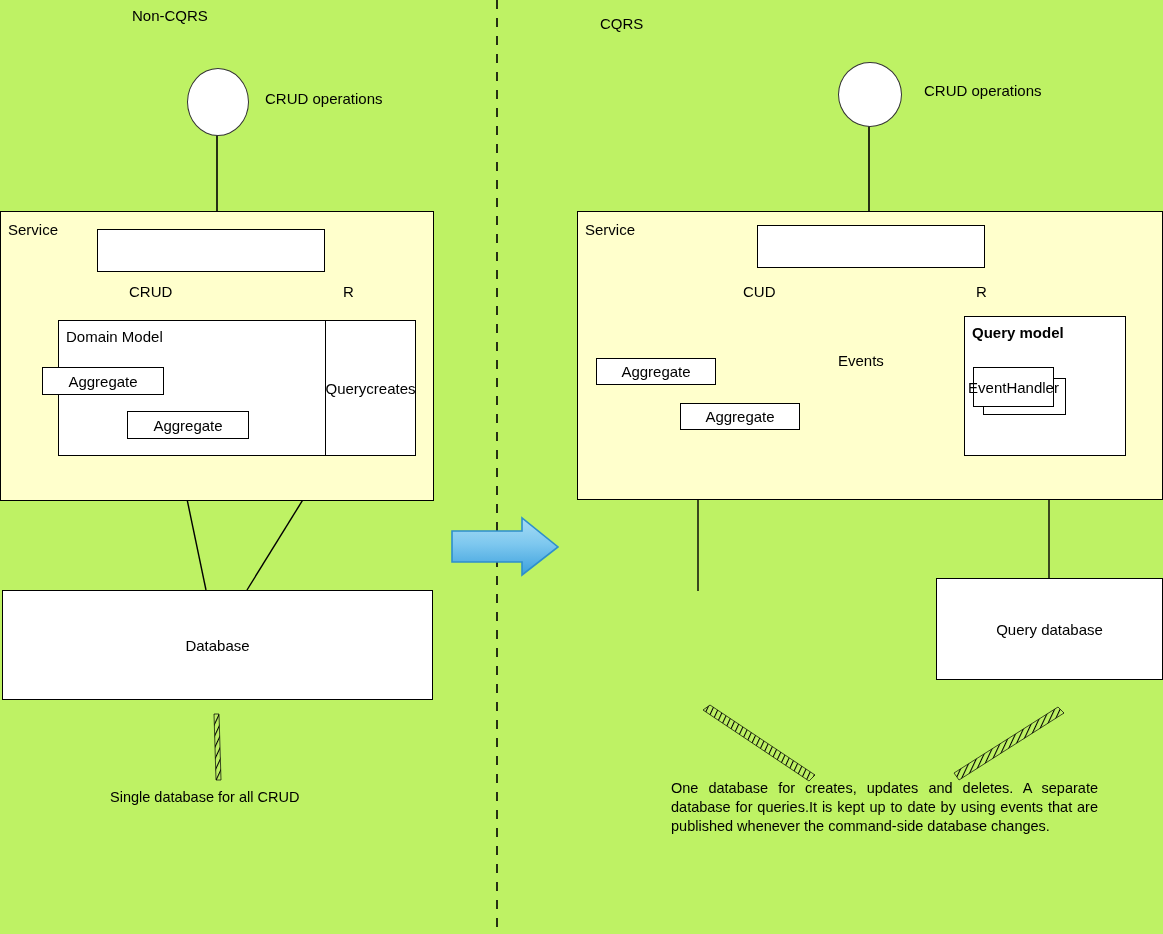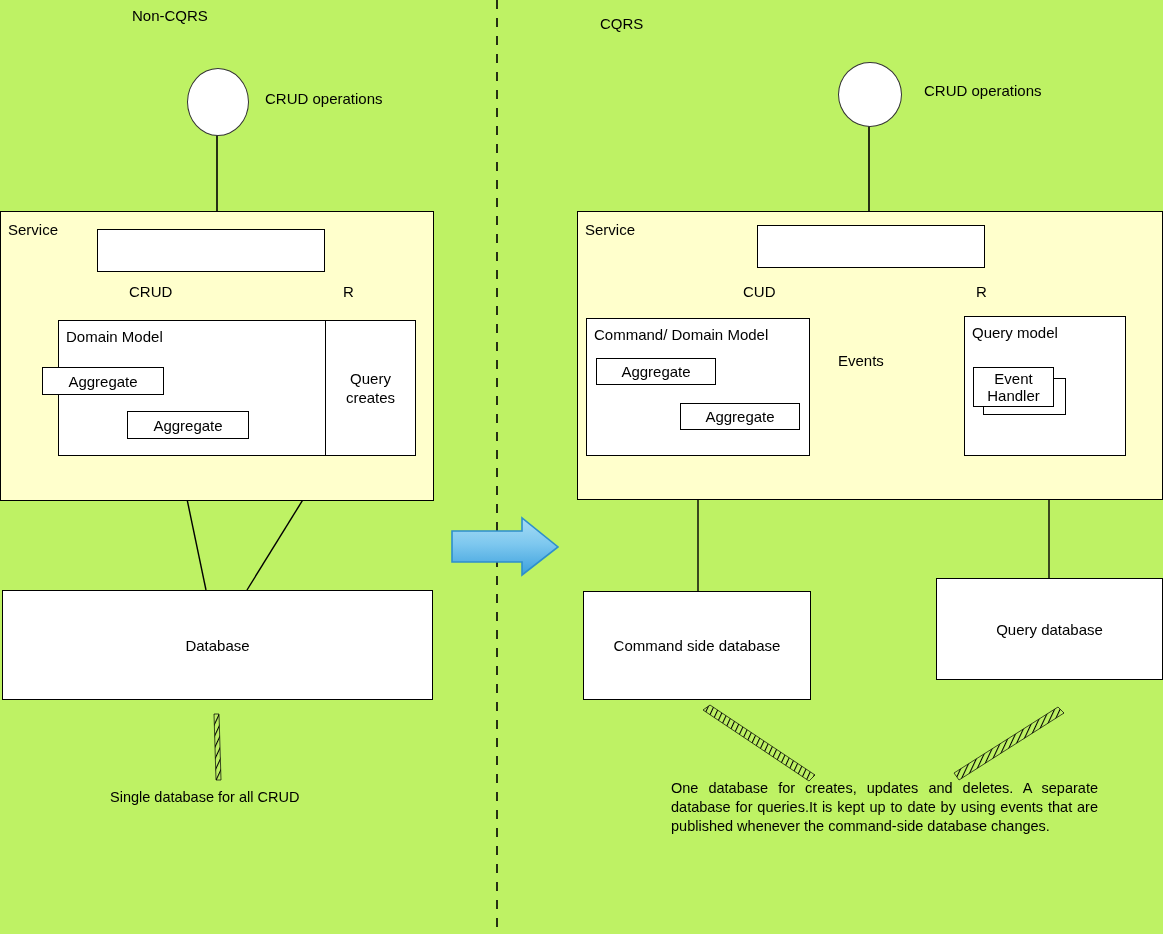--- a/index.html
+++ b/index.html
@@ -167,21 +167,21 @@
   <div class="node white-box" style="left:10px; top:320px; width:297px; height:136px;margin-left:48px;">
     <span class="box-tl-label">Domain Model</span>
   </div>
   <div class="node white-box box-center" style="left:42px; top:367px; width:122px; height:28px;">
     <span>Aggregate</span>
   </div>
   <div class="node white-box box-center" style="left:127px; top:411px; width:122px; height:28px;">
     <span>Aggregate</span>
   </div>
 
-  <div class="node white-box box-center" style="left:325px; top:320px; width:91px; height:136px; flex-direction:column;">
+  <div class="node white-box box-center" style="left:325px; top:320px; width:91px; height:136px; ">
     <span>Query</span>
     <span>creates</span>
   </div>
 
   <div class="node white-box box-center" style="left:2px; top:590px; width:431px; height:110px;">
     <span>Database</span>
   </div>
 
   <div class="caption" style="left:110px; top:788px; width:330px;">Single database for all CRUD</div>
 
@@ -194,44 +194,38 @@
     <span class="service-label">Service</span>
   </div>
 
   <div class="node white-box" style="left:757px; top:225px; width:228px; height:43px;">
     <span></span>
   </div>
 
   <div class="edge-label" style="left:735px; top:283px;margin-left:8px;">CUD</div>
   <div class="edge-label" style="left:976px; top:283px;">R</div>
 
-  <div class="node white-box" style="left:586px; top:318px; width:224px; height:138px;">
-    <span class="box-tl-label">Command/ Domain Model</span>
-  </div>
   <div class="node white-box box-center" style="left:596px; top:358px; width:120px; height:27px;">
     <span>Aggregate</span>
   </div>
   <div class="node white-box box-center" style="left:680px; top:403px; width:120px; height:27px;">
     <span>Aggregate</span>
   </div>
 
   <div class="edge-label" style="left:838px; top:352px;">Events</div>
 
-  <div class="node white-box" style="left:964px; top:316px; width:162px; height:140px;">
+  <div class="node white-box" style="left:964px; top:316px; width:162px; height:140px;font-weight:bold;">
     <span class="box-tl-label">Query model</span>
   </div>
   <div class="eh-shadow" style="left:983px; top:378px; width:81px; height:35px;"></div>
-  <div class="node white-box box-center" style="left:973px; top:367px; width:81px; height:40px; flex-direction:column; line-height:17px;">
+  <div class="node white-box box-center" style="left:973px; top:367px; width:81px; height:40px; flex-direction:row; line-height:17px;">
     <span>Event</span>
     <span>Handler</span>
   </div>
 
-  <div class="node white-box box-center" style="left:583px; top:591px; width:228px; height:109px;">
-    <span>Command side database</span>
-  </div>
 
   <div class="node white-box box-center" style="left:936px; top:578px; width:227px; height:102px;">
     <span>Query database</span>
   </div>
 
   <div class="caption justify" style="left:671px; top:779px; width:427px;">One database for creates, updates and deletes. A separate database for queries.It is kept up to date by using events that are published whenever the command-side database changes.</div>
 
 </div>
 
 </body></html>

